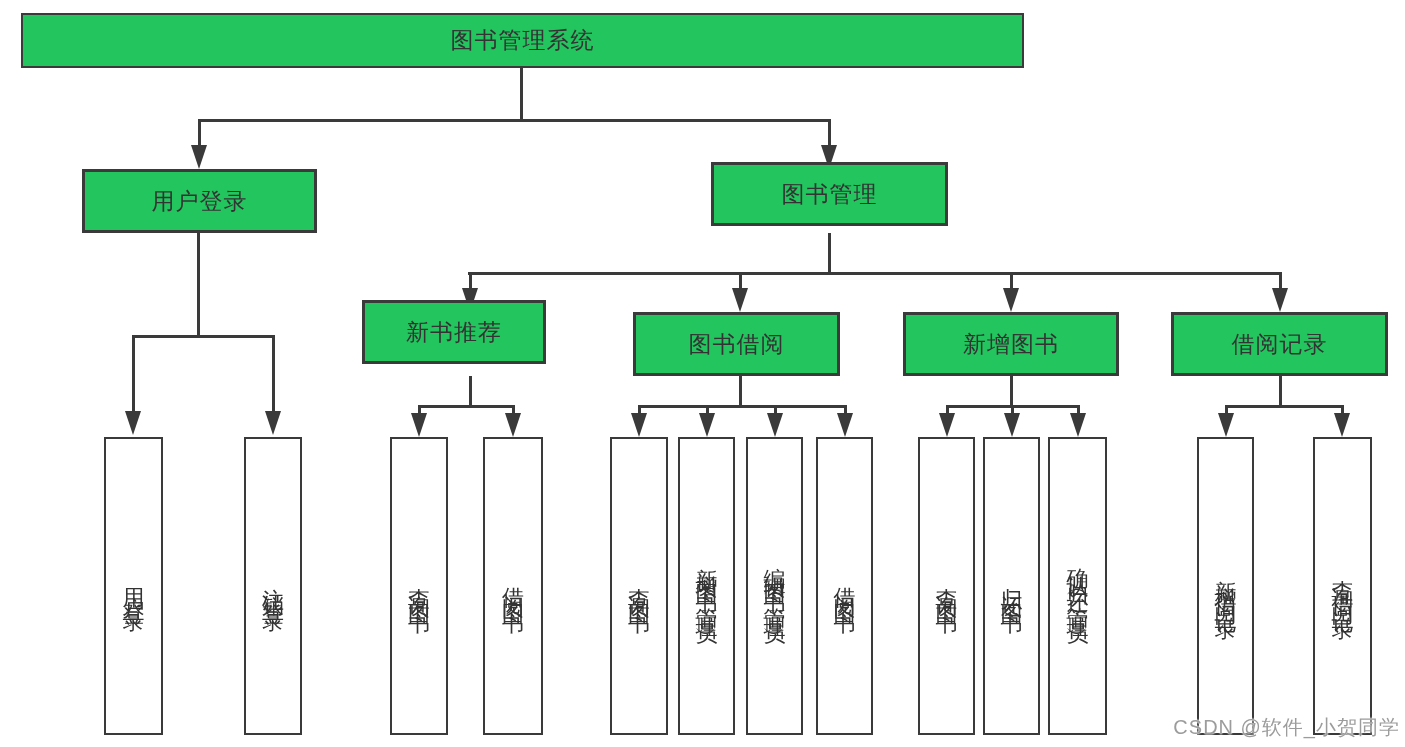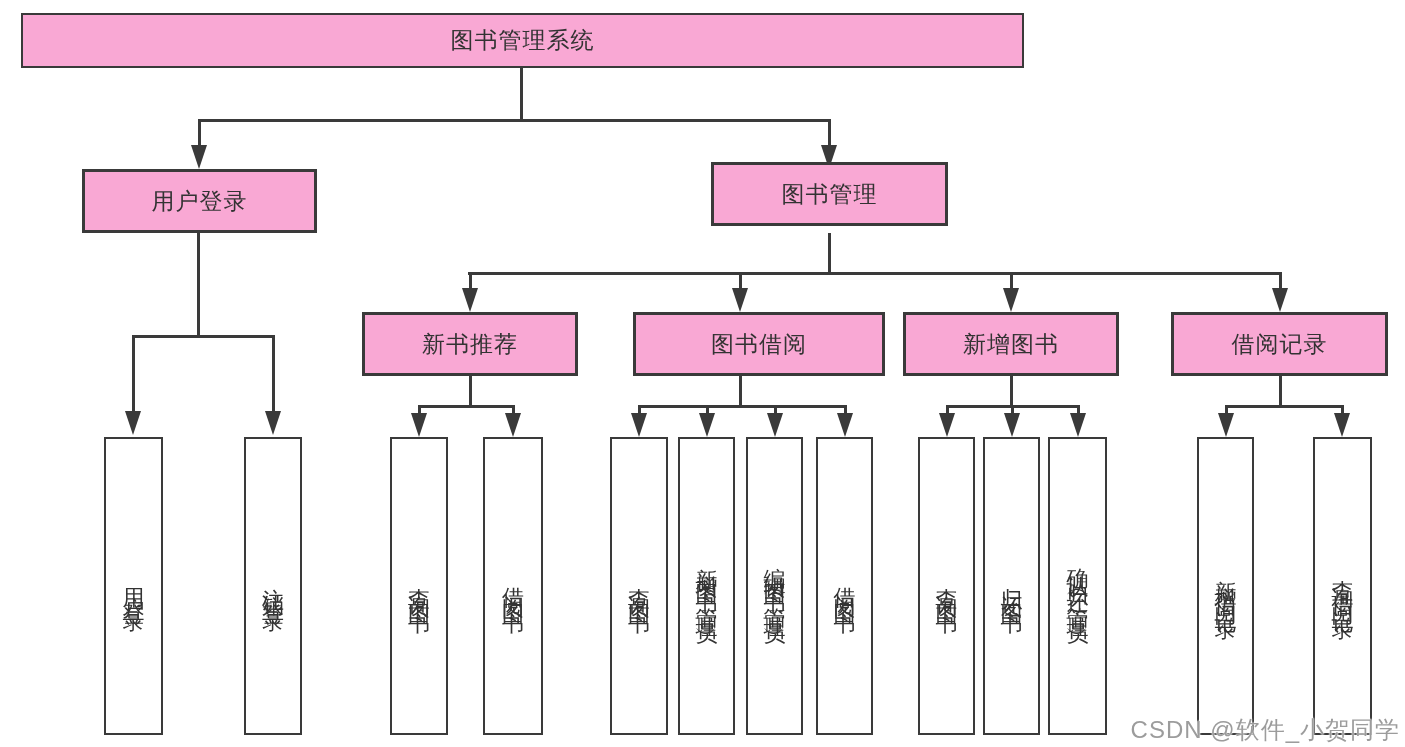--- a/index.html
+++ b/index.html
@@ -1,41 +1,41 @@
 <!DOCTYPE html>
 <html><head>
 <meta charset="utf-8">
 <style>
   html,body{margin:0;padding:0;background:#fff;}
   .canvas{
     position:relative;width:1405px;height:747px;background:#fff;
     font-family:"Liberation Sans","DejaVu Sans",sans-serif;color:#333;overflow:hidden;
   }
   .box{
-    position:absolute;box-sizing:border-box;background:#f9a8d4;
+    position:absolute;box-sizing:border-box;background:#22c55e;
     border:3px solid #3a3a3a;display:flex;align-items:center;justify-content:center;
     font-size:23px;letter-spacing:1px;white-space:nowrap;
   }
   .box.thin{border-width:2px;}
   .leaf{
     position:absolute;box-sizing:border-box;background:#fff;border:2px solid #3a3a3a;
     display:flex;align-items:center;justify-content:center;
   }
   .leaf span{
     writing-mode:vertical-rl;font-size:22px;letter-spacing:8px;line-height:1.1;white-space:nowrap;
   }
   .hline{position:absolute;height:2.5px;background:#3a3a3a;}
   .vline{position:absolute;width:2.5px;background:#3a3a3a;}
   .arrow{
     position:absolute;width:0;height:0;
     border-left:8px solid transparent;border-right:8px solid transparent;
     border-top:24px solid #3a3a3a;
   }
   .watermark{
-    position:absolute;right:5px;top:714px;font-size:24px;color:#9c9c9c;
+    position:absolute;right:5px;top:714px;font-size:20px;color:#9c9c9c;
     letter-spacing:1px;text-shadow:0 0 2px #fff,0 0 2px #fff;z-index:5;white-space:nowrap;
   }
 </style>
 </head>
 <body>
 
 <div class="canvas">
 
   <div class="box thin" style="left:21px;top:13px;width:1003px;height:55px">图书管理系统</div>
 
@@ -60,22 +60,22 @@
   <div class="hline" style="left:468px;top:272px;width:813px"></div>
   <div class="vline" style="left:469px;top:272px;height:19px"></div>
   <div class="vline" style="left:739px;top:272px;height:19px"></div>
   <div class="vline" style="left:1010px;top:272px;height:19px"></div>
   <div class="vline" style="left:1279px;top:272px;height:19px"></div>
   <div class="arrow" style="left:462px;top:288px"></div>
   <div class="arrow" style="left:732px;top:288px"></div>
   <div class="arrow" style="left:1003px;top:288px"></div>
   <div class="arrow" style="left:1272px;top:288px"></div>
 
-  <div class="box" style="left:362px;top:312px;width:216px;height:64px">新书推荐</div>
-  <div class="box" style="left:633px;top:312px;width:252px;height:64px">图书借阅</div>
+  <div class="box" style="left:362px;top:300px;width:184px;height:64px">新书推荐</div>
+  <div class="box" style="left:633px;top:312px;width:207px;height:64px">图书借阅</div>
   <div class="box" style="left:903px;top:312px;width:216px;height:64px">新增图书</div>
   <div class="box" style="left:1171px;top:312px;width:217px;height:64px">借阅记录</div>
 
   <div class="vline" style="left:469px;top:376px;height:31px"></div>
   <div class="hline" style="left:418px;top:405px;width:96px"></div>
   <div class="vline" style="left:418px;top:405px;height:10px"></div>
   <div class="vline" style="left:512px;top:405px;height:10px"></div>
   <div class="arrow" style="left:411px;top:413px"></div>
   <div class="arrow" style="left:505px;top:413px"></div>
 

